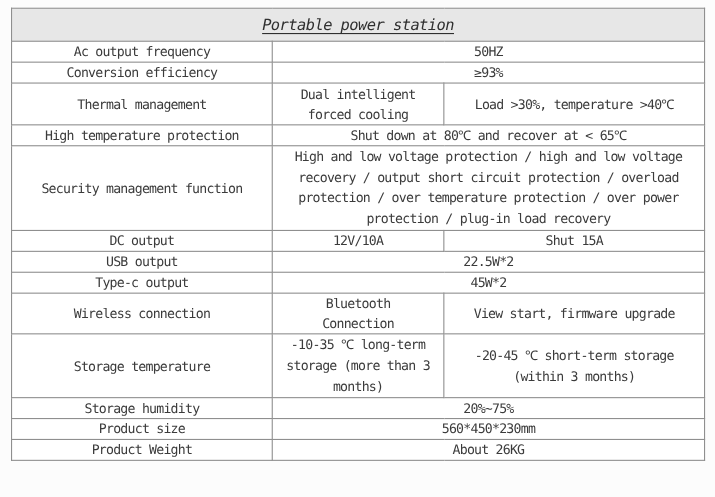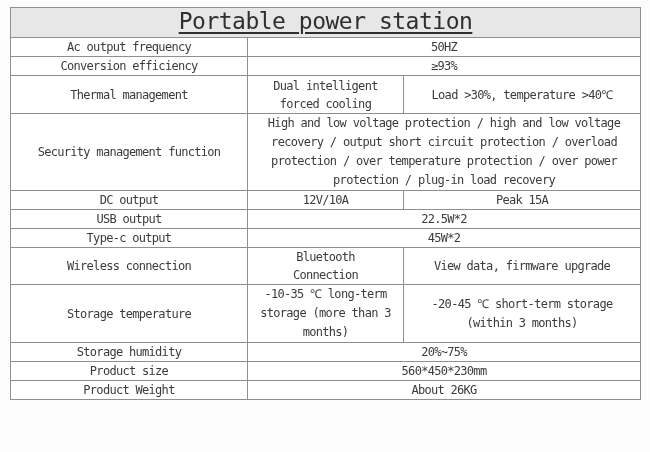--- a/index.html
+++ b/index.html
@@ -25,22 +25,22 @@
   tr{height:19px;}
   tr.r-title{height:30px;}
   tr.r-2line{height:38px;}
   tr.r-4line{height:76px;}
   tr.r-3line{height:57px;}
   td.title-cell{
     background:#e7e7e7;
     padding:0;
   }
   .title-text{
-    font-size:23px;letter-spacing:-0.5px;color:#2f2f2f;
-    text-decoration:underline;text-underline-offset:3px;
+    font-size:14px;letter-spacing:-0.5px;color:#2f2f2f;
+    text-decoration:underline;text-underline-offset:3px;font-style:italic;
   }
   td.long-cell{padding:0 3px;line-height:19px;}
 </style>
 </head>
 <body>
 
 <div class="page">
   <table class="spec-table">
     <colgroup>
         <col class="c1">
@@ -64,47 +64,51 @@
       <td>Conversion efficiency</td>
       <td colspan="2">≥93%</td>
     </tr>
 
     <tr class="r-2line">
       <td>Thermal management</td>
       <td>Dual intelligent forced cooling</td>
       <td>Load &gt;30%, temperature &gt;40℃</td>
     </tr>
 
+    <tr>
+      <td>High temperature protection</td>
+      <td colspan="2">Shut down at 80℃ and recover at &lt; 65℃</td>
+    </tr>
 
     <tr class="r-4line">
       <td>Security management function</td>
       <td colspan="2" class="long-cell">High and low voltage protection / high and low voltage recovery / output short circuit protection / overload protection / over temperature protection / over power protection / plug-in load recovery</td>
     </tr>
 
     <tr>
       <td>DC output</td>
       <td>12V/10A</td>
-      <td>Peak 15A</td>
+      <td>Shut 15A</td>
     </tr>
 
     <tr>
       <td>USB output</td>
       <td colspan="2">22.5W*2</td>
     </tr>
 
     <tr>
       <td>Type-c output</td>
       <td colspan="2">45W*2</td>
     </tr>
 
 
     <tr>
       <td>Wireless connection</td>
       <td>Bluetooth Connection</td>
-      <td>View data, firmware upgrade</td>
+      <td>View start, firmware upgrade</td>
     </tr>
 
     <tr class="r-3line">
       <td>Storage temperature</td>
       <td class="long-cell">-10-35 ℃ long-term storage (more than 3 months)</td>
       <td class="long-cell">-20-45 ℃ short-term storage (within 3 months)</td>
     </tr>
 
     <tr>
       <td>Storage humidity</td>

